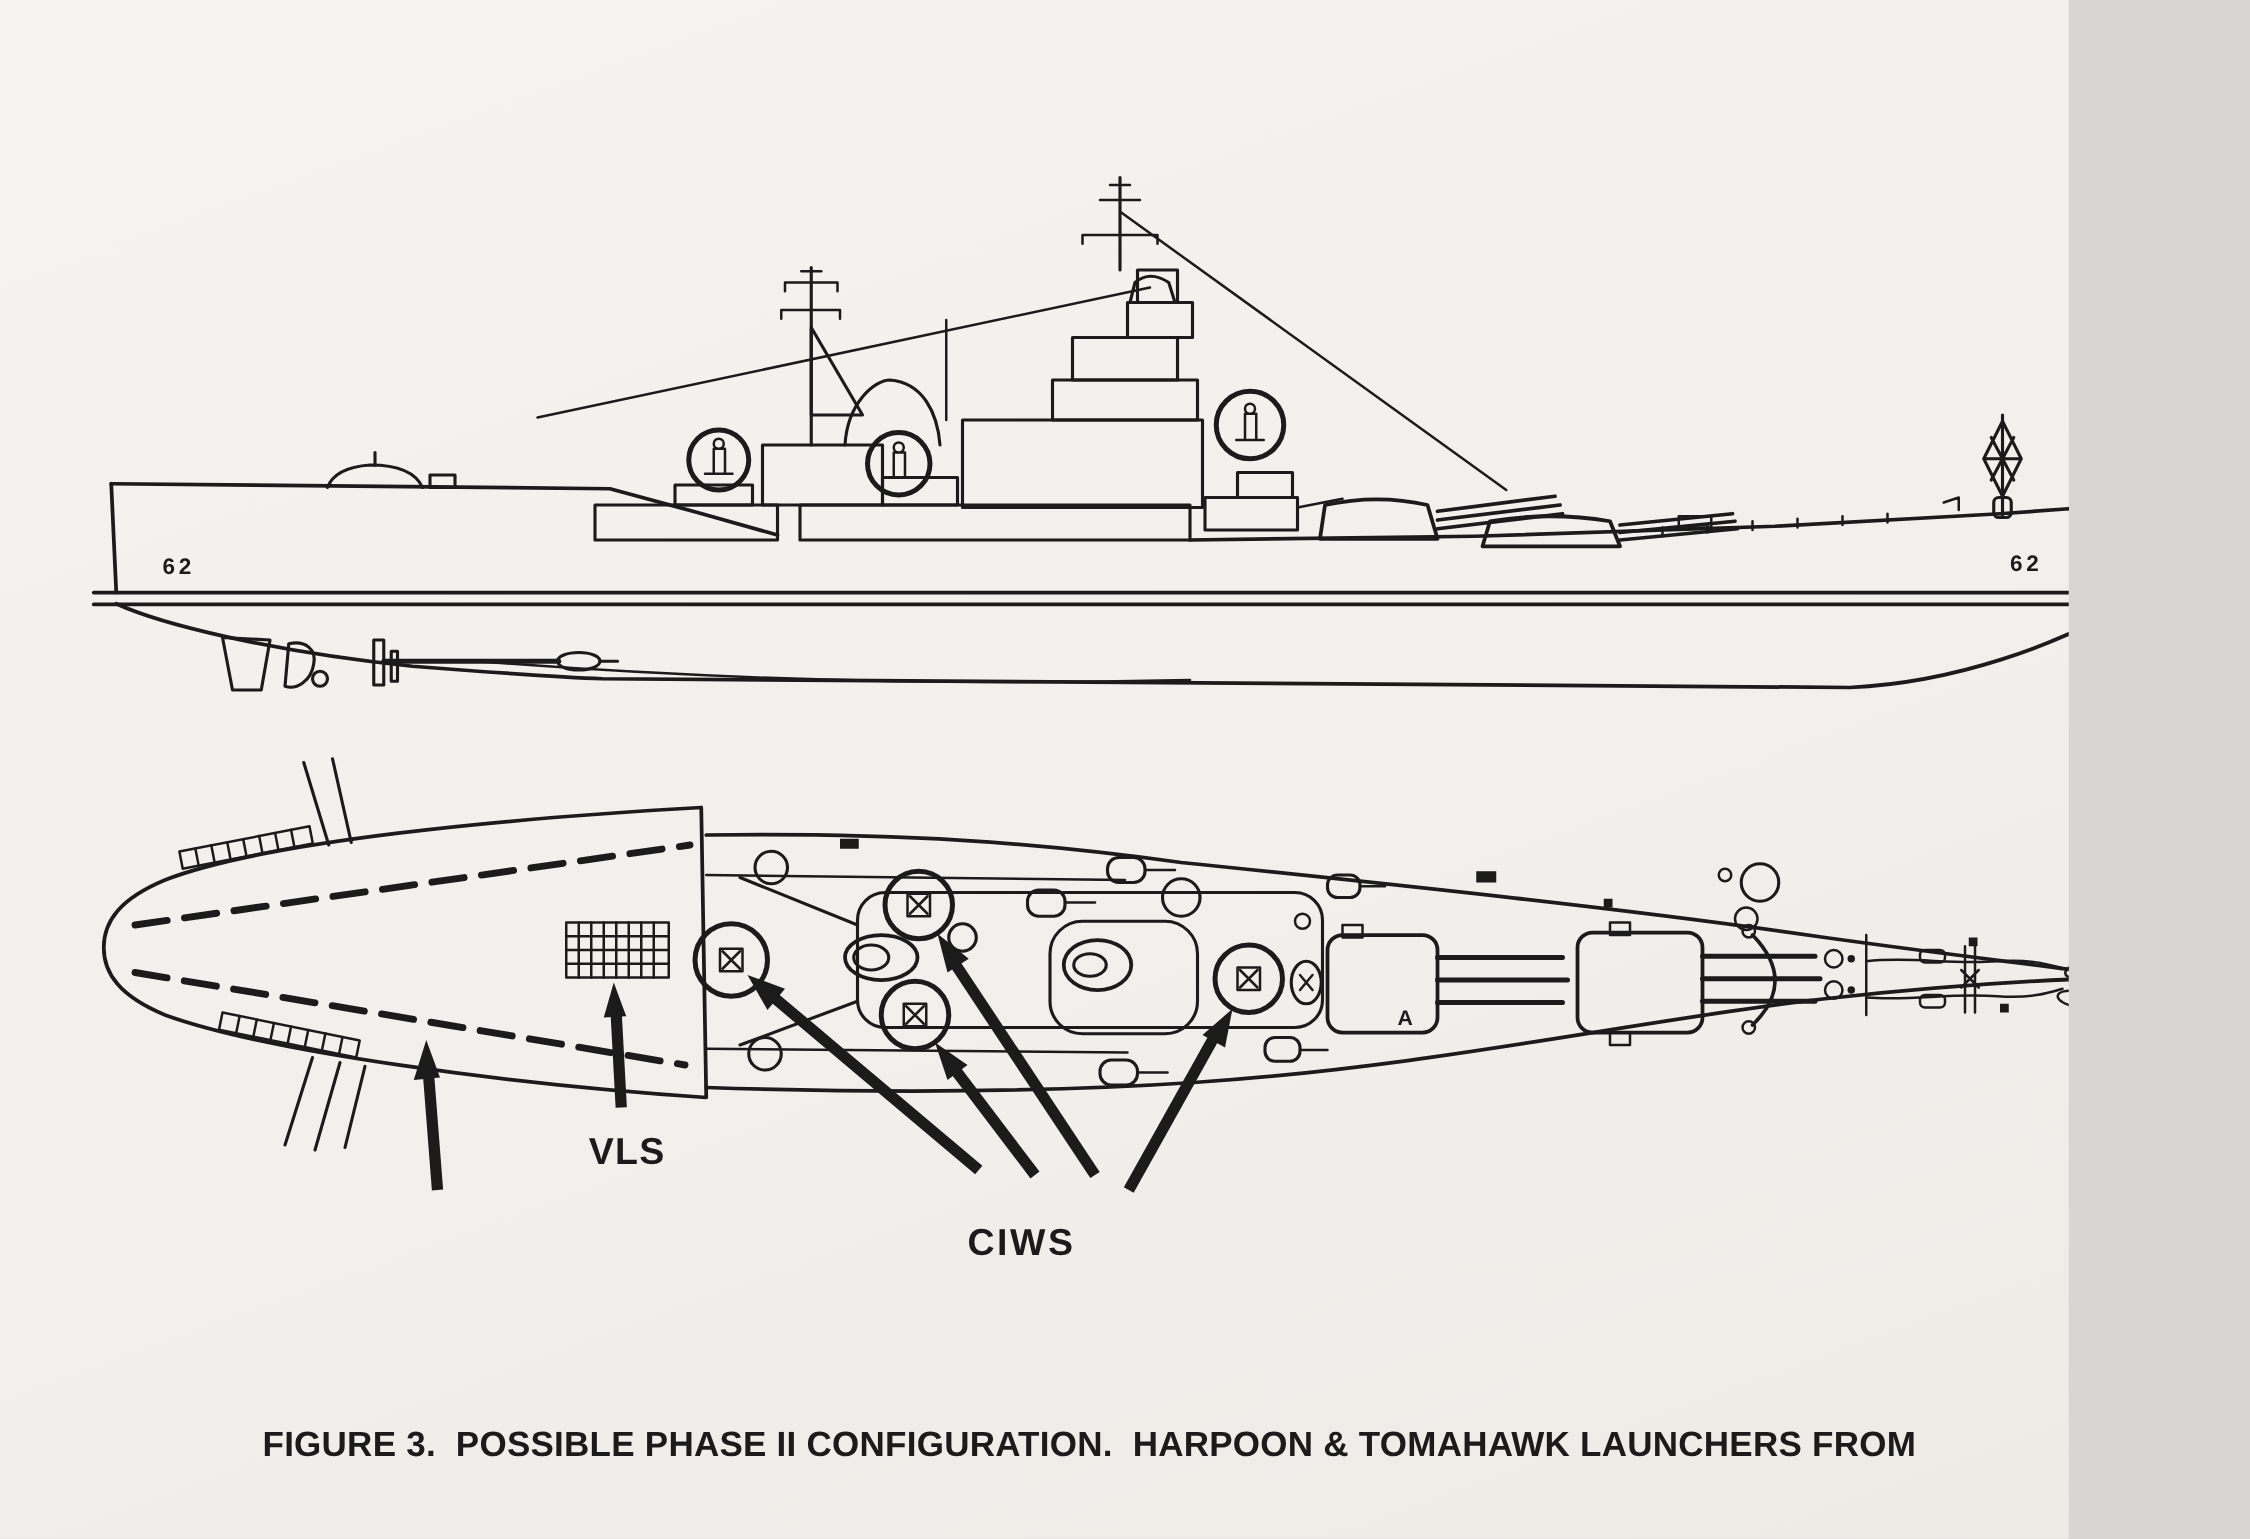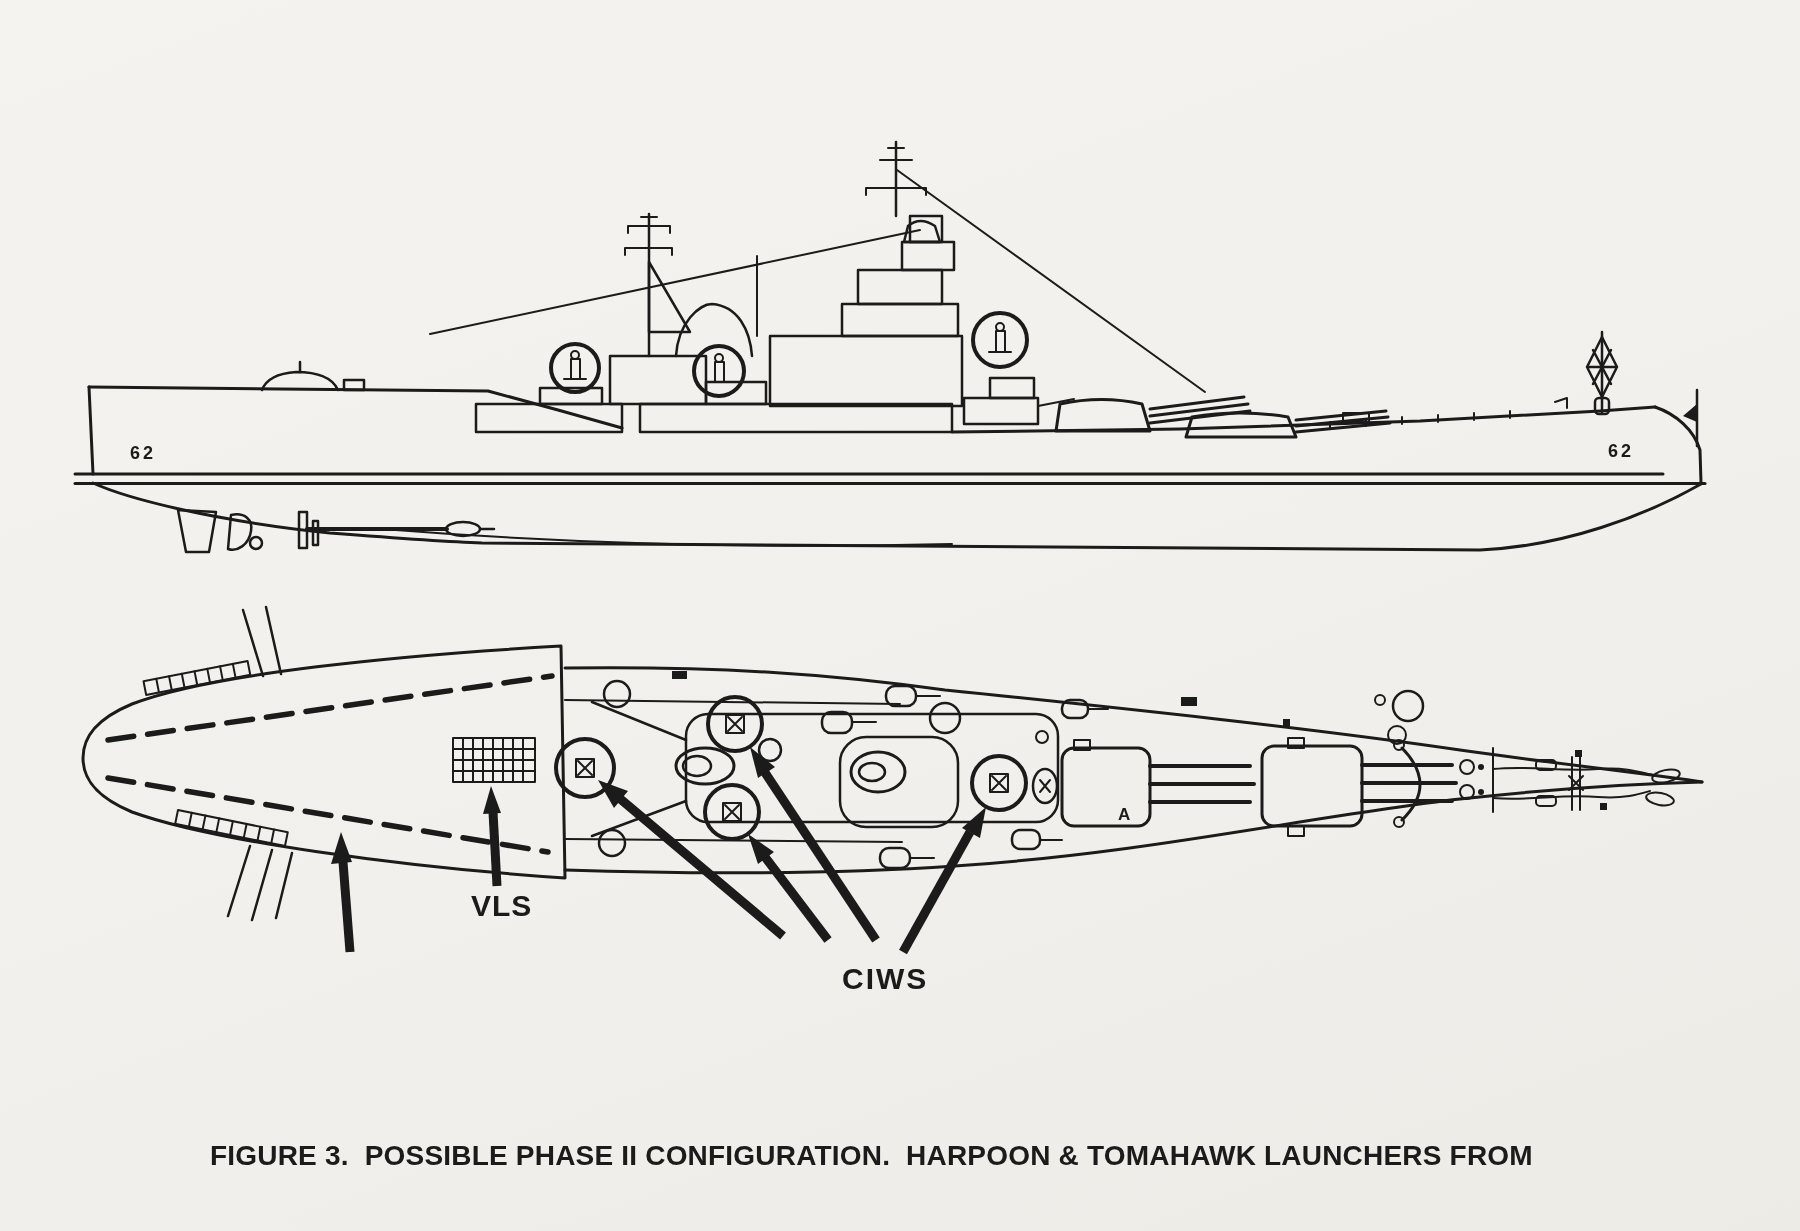--- a/index.html
+++ b/index.html
@@ -1,31 +1,31 @@
 <!DOCTYPE html>
 <html style="--ink: #1b1b1b; --paper: #f2f0ec;"><head>
 <meta charset="utf-8">
 <style>
   :root{ --ink:#1b1b1b; --paper:#f2f0ec; }
   html,body{ margin:0; padding:0; }
   body{ background:#d8d6d2; font-family:"Liberation Sans", sans-serif; }
   .stage{
-    position:relative; width:1800px; height:1231px; overflow:hidden;
+    position:relative; width:1655px; height:1231px; overflow:hidden;
     background:linear-gradient(160deg,#f5f3ef 0%, var(--paper) 55%, #edebe6 100%);
   }
   svg{ position:absolute; left:0; top:0; }
   .ln{ fill:none; stroke:var(--ink); stroke-width:2.5; stroke-linecap:round; stroke-linejoin:round; }
   .w2{ stroke-width:2; } .w3{ stroke-width:3; } .w4{ stroke-width:4; }
   .fl{ fill:var(--ink); stroke:none; }
   .dash{ stroke-dasharray:26 14; stroke-width:5.5; }
   .shaft{ stroke-width:9; stroke-linecap:butt; }
   .svgtxt{ fill:var(--ink); font-family:"Liberation Sans",sans-serif; font-weight:bold; }
   .lbl{
     position:absolute; color:var(--ink); font-weight:bold; font-size:30px;
-    letter-spacing:1px; white-space:pre;
+    letter-spacing:1px; white-space:pre;margin-top:16px;
   }
   .caption{
     position:absolute; left:210px; top:1078px; color:var(--ink);
     font-weight:bold; font-size:28px; line-height:31px; letter-spacing:0.2px; white-space:pre;
   }
 </style>
 </head>
 <body>
 
 <div class="stage">
@@ -257,20 +257,20 @@
       </g>
       <g>
         <path class="ln shaft" d="M903,952 L970,832"></path>
         <polygon class="fl" points="986,807 980,838 962,828"></polygon>
       </g>
     </g>
   </g>
 </svg>
 
 <div class="lbl" style="left:471px; top:889px;">VLS</div>
-<div class="lbl" style="left:842px; top:962px; letter-spacing:2px;">CIWS</div>
+<div class="lbl" style="left:774px; top:962px; letter-spacing:2px;">CIWS</div>
 
 <div class="caption">
   <div>FIGURE 3.  POSSIBLE PHASE II CONFIGURATION.  HARPOON &amp; TOMAHAWK LAUNCHERS FROM</div>
   
 </div>
 
 </div>
 
 </body></html>

